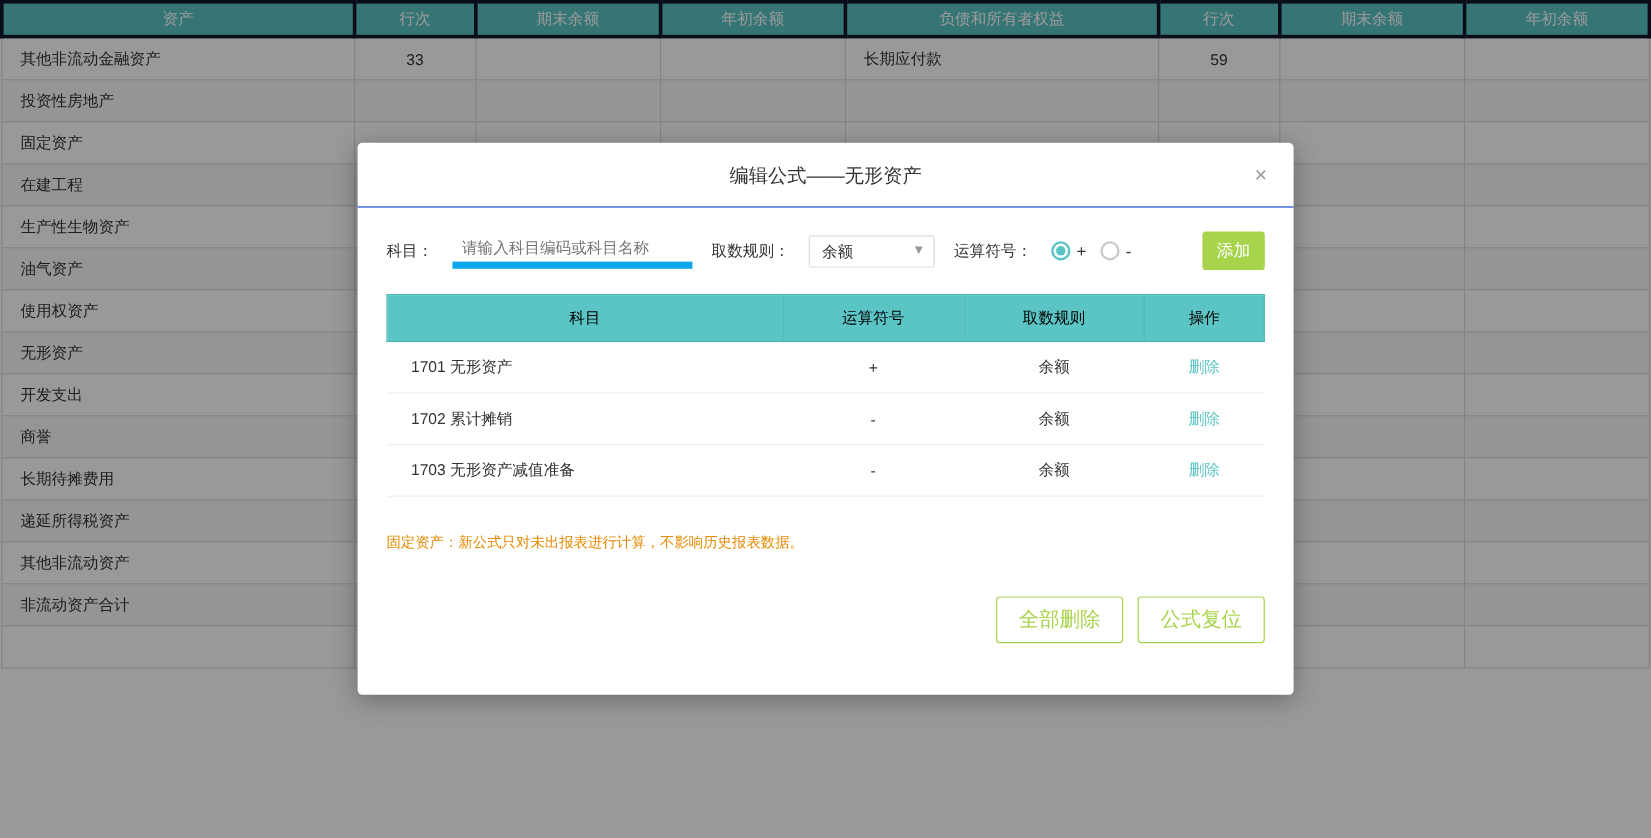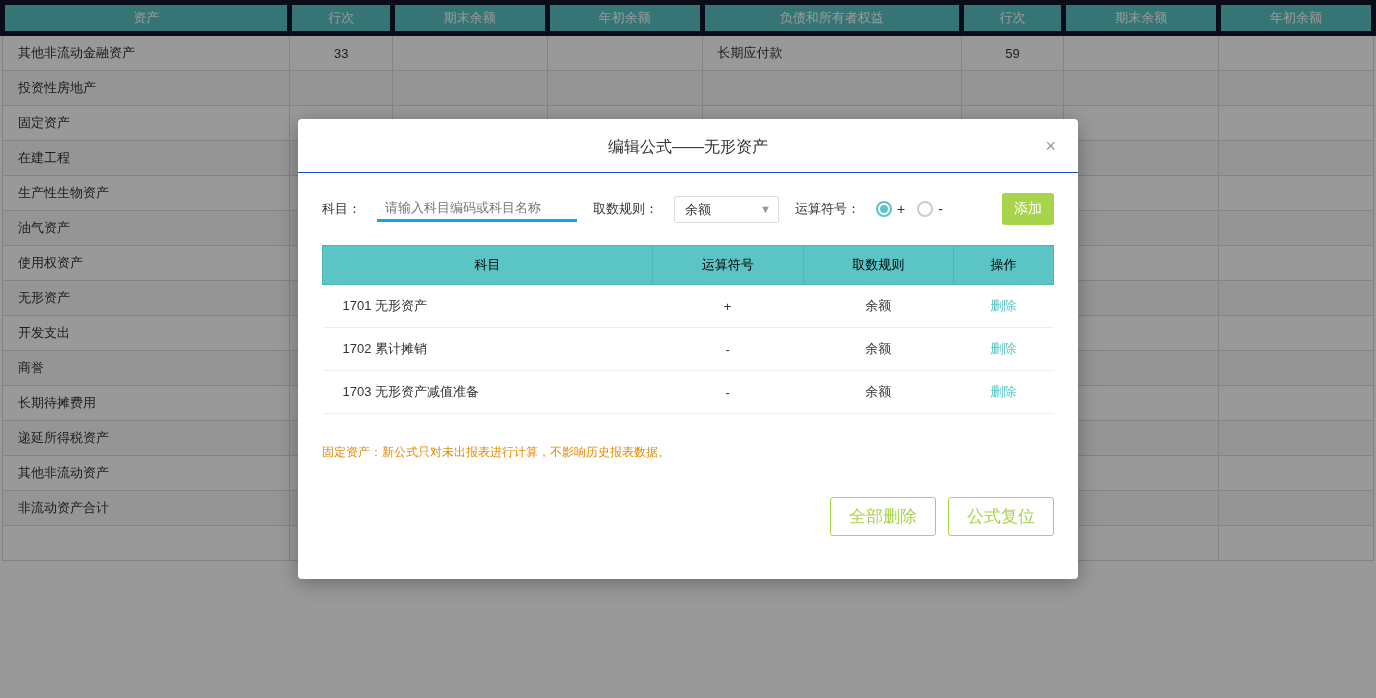--- a/index.html
+++ b/index.html
@@ -23,21 +23,21 @@
     .bg-table table {
       width: 100%;
       border-collapse: collapse;
     }
 
     .bg-table th {
       background: #5bc4c4;
       color: #fff;
       padding: 4px 10px;
       text-align: center;
-      border: 5px solid #0f172a;
+      border: 3px solid #0f172a;
       font-weight: normal;
       font-size: 13px;
     }
 
     .bg-table td {
       padding: 8px 10px;
       text-align: center;
       border: 1px solid #ddd;
       color: #333;
       font-size: 13px;
@@ -110,21 +110,21 @@
     }
 
     .form-label {
       color: #333;
       white-space: nowrap;
       font-size: 13px;
     }
 
     .form-input {
       border: none;
-      border-bottom: 3px solid #0ea5e9;
+      border-bottom: 6px solid #0ea5e9;
       outline: none;
       padding: 4px 8px;
       width: 200px;
       font-size: 13px;
       color: #999;
       background: transparent;
     }
 
     .select-wrapper {
       position: relative;

